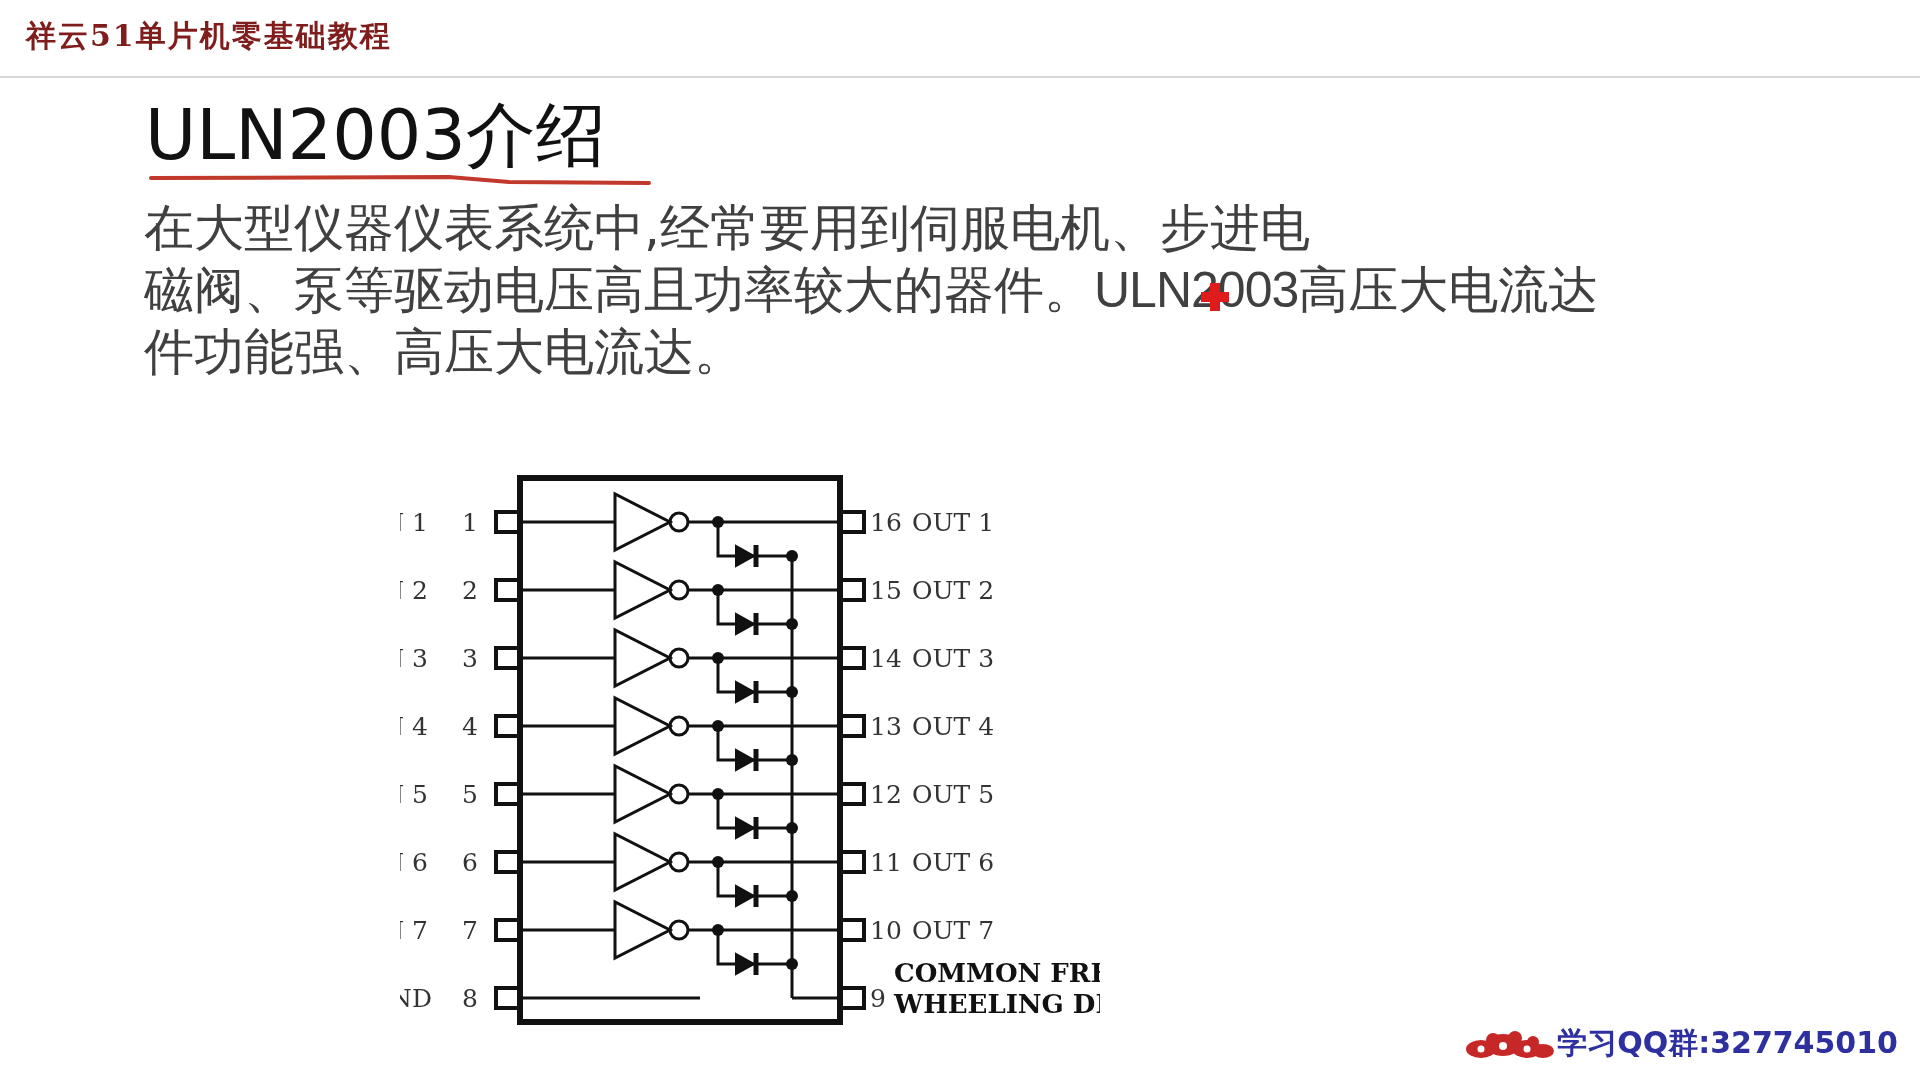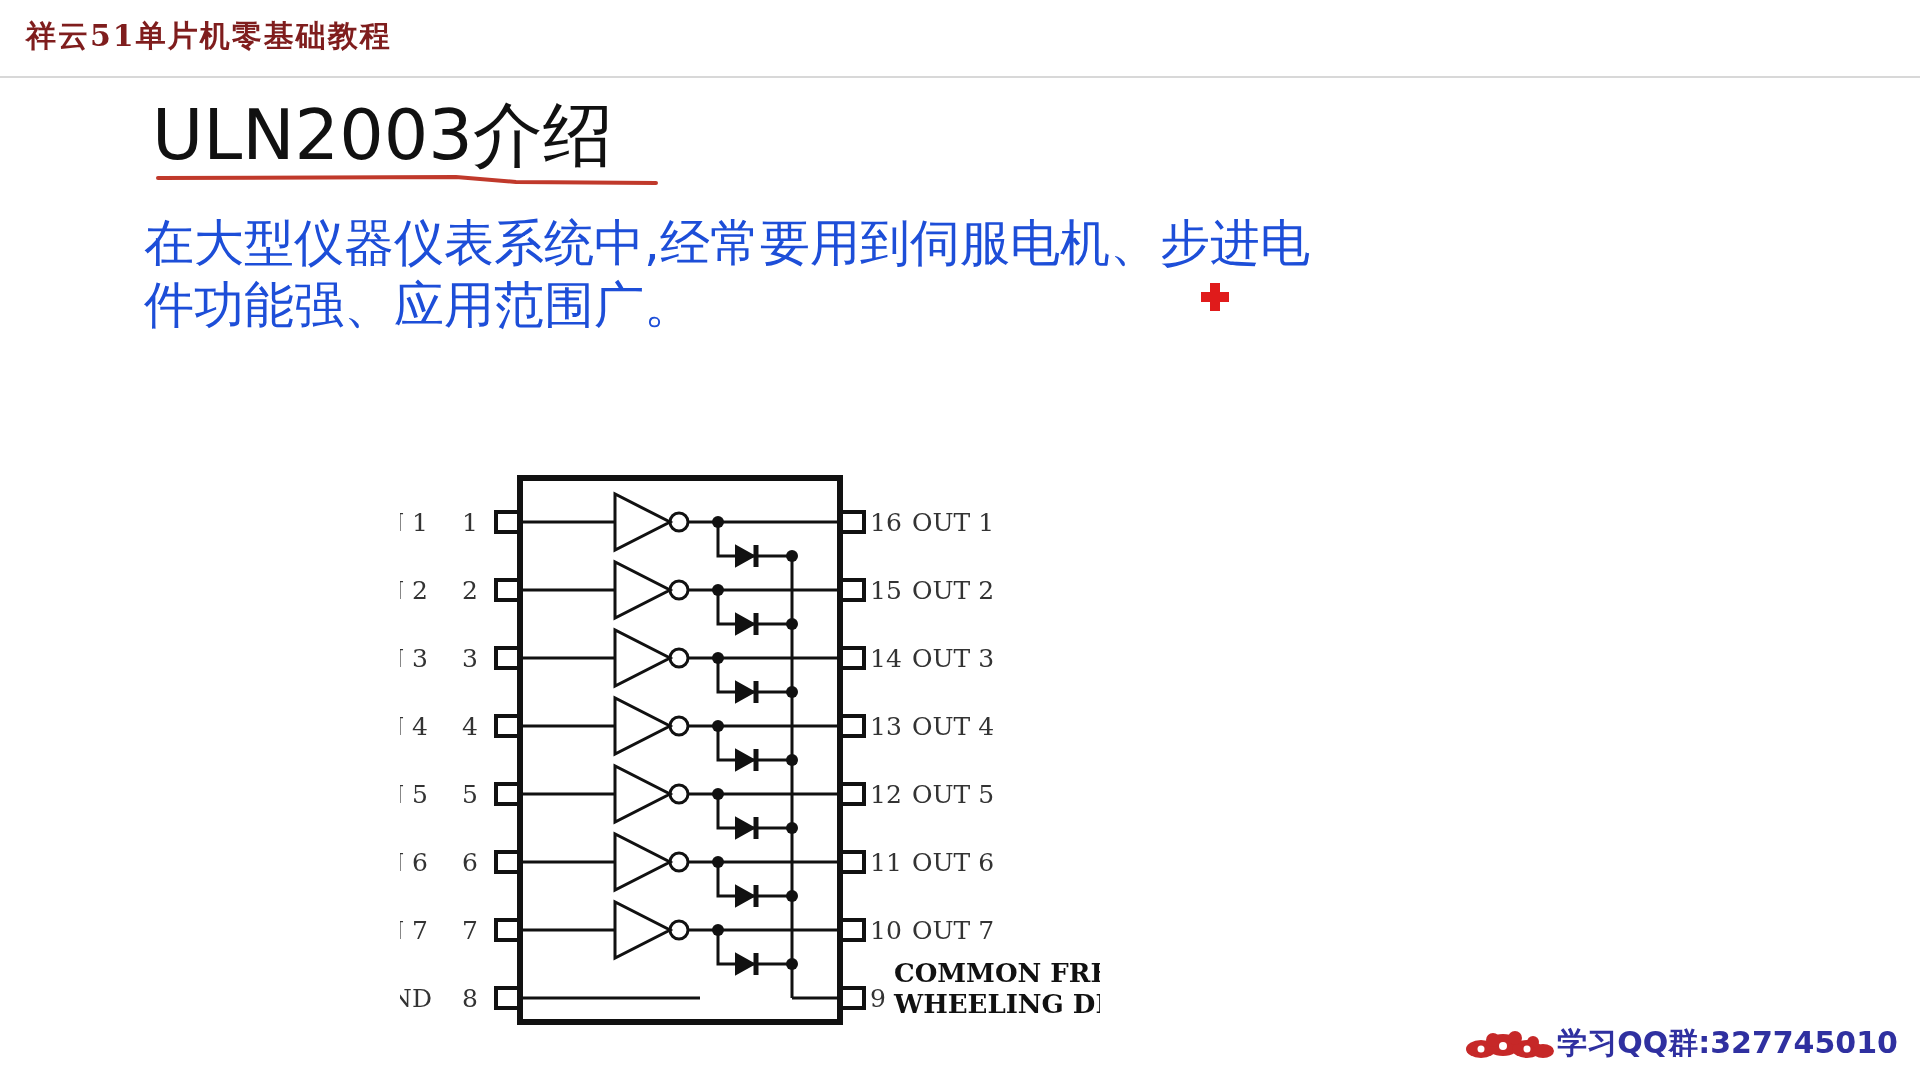--- a/index.html
+++ b/index.html
@@ -32,21 +32,21 @@
   .hairline {
     position: absolute;
     left: 0; top: 76px;
     width: 1920px; height: 2px;
     background: #d8d8d8;
   }
 
   
   .title-wrap {
     position: absolute;
-    left: 152px;
+    left: 145px;
     top: 96px;
   }
   .title {
     font-family: "DejaVu Sans", "Liberation Sans", sans-serif;
     font-size: 70px;
     line-height: 78px;
     font-weight: 400;
     color: #111111;
     white-space: nowrap;
     letter-spacing: 0px;
@@ -57,26 +57,26 @@
     top: 78px;
     width: 500px;
     height: 14px;
     overflow: visible;
   }
 
   
   .body-text {
     position: absolute;
     left: 144px;
-    top: 212px;
+    top: 197px;
     width: 1620px;
     font-family: "DejaVu Sans", "Liberation Sans", sans-serif;
     font-size: 50px;
     line-height: 62px;
-    color: #1d4ed8;
+    color: #404040;
     letter-spacing: 0px;
   }
   .body-text .line { white-space: nowrap; display: block; position: relative; }
   .mono-run { font-family: "Liberation Sans", sans-serif; letter-spacing: -1px; }
 
   
   .cross-cursor {
     position: absolute;
     left: 1199px;
     top: 281px;
@@ -121,21 +121,22 @@
 
   <div class="title-wrap">
     <div class="title">ULN2003介绍</div>
     <svg class="title-underline" viewBox="0 0 500 14" preserveAspectRatio="none">
       <path d="M2,4 L300,3 L360,8 L500,9" fill="none" stroke="#c0392b" stroke-width="4" stroke-linecap="round"></path>
     </svg>
   </div>
 
   <div class="body-text">
     <span class="line">在大型仪器仪表系统中,经常要用到伺服电机、步进电</span>
-    <span class="line">件功能强、应用范围广。</span>
+    <span class="line"><span>磁阀、泵等驱动电压高且功率较大的器件。</span><span class="mono-run">ULN2003</span><span>高压大电流达</span></span>
+    <span class="line">件功能强、高压大电流达。</span>
   </div>
 
   <svg class="cross-cursor" viewBox="0 0 32 32">
     <path d="M11,2 H21 V11 H30 V21 H21 V30 H11 V21 H2 V11 H11 Z" fill="#e01b1b"></path>
   </svg>
 
   <svg class="diagram" viewBox="0 0 700 560">
     <g stroke="#111" fill="none" stroke-width="3">
 
       <rect x="120" y="8" width="320" height="544" stroke-width="6"></rect>

